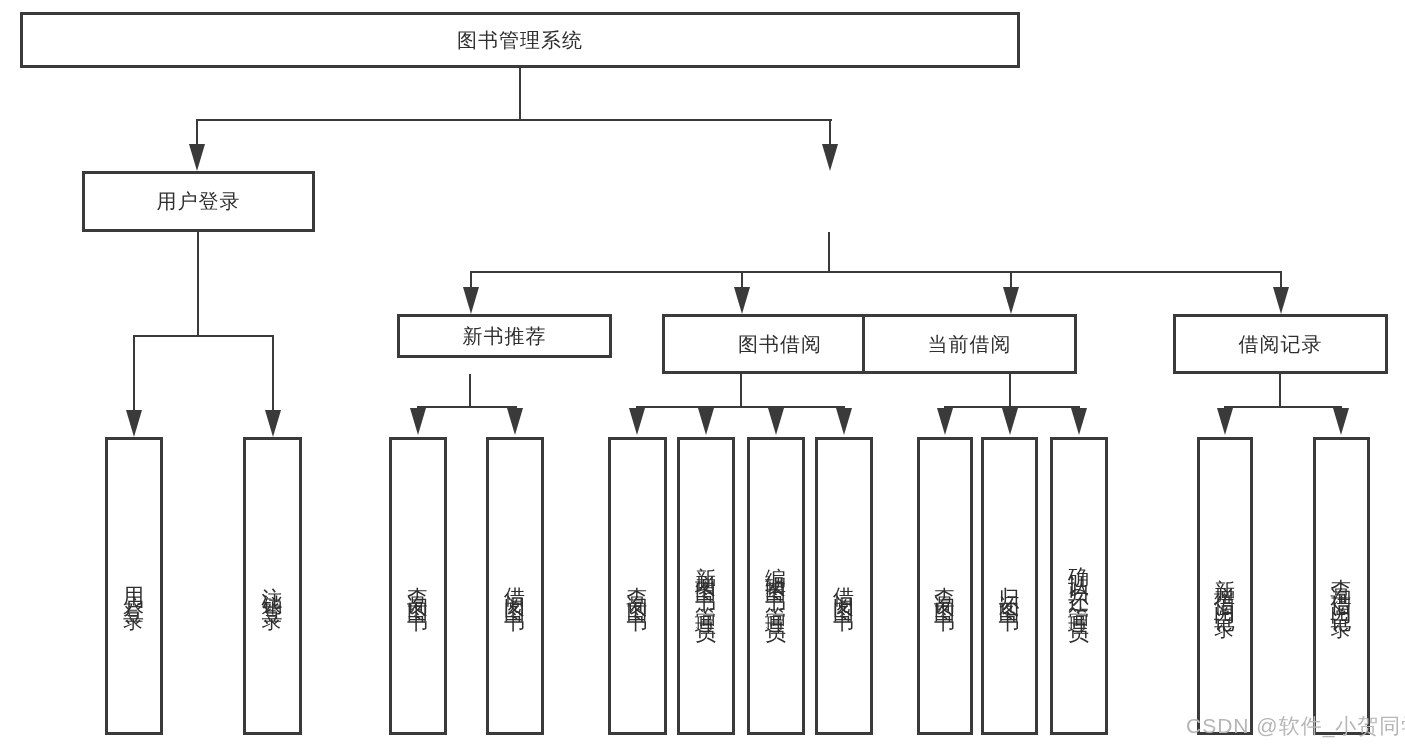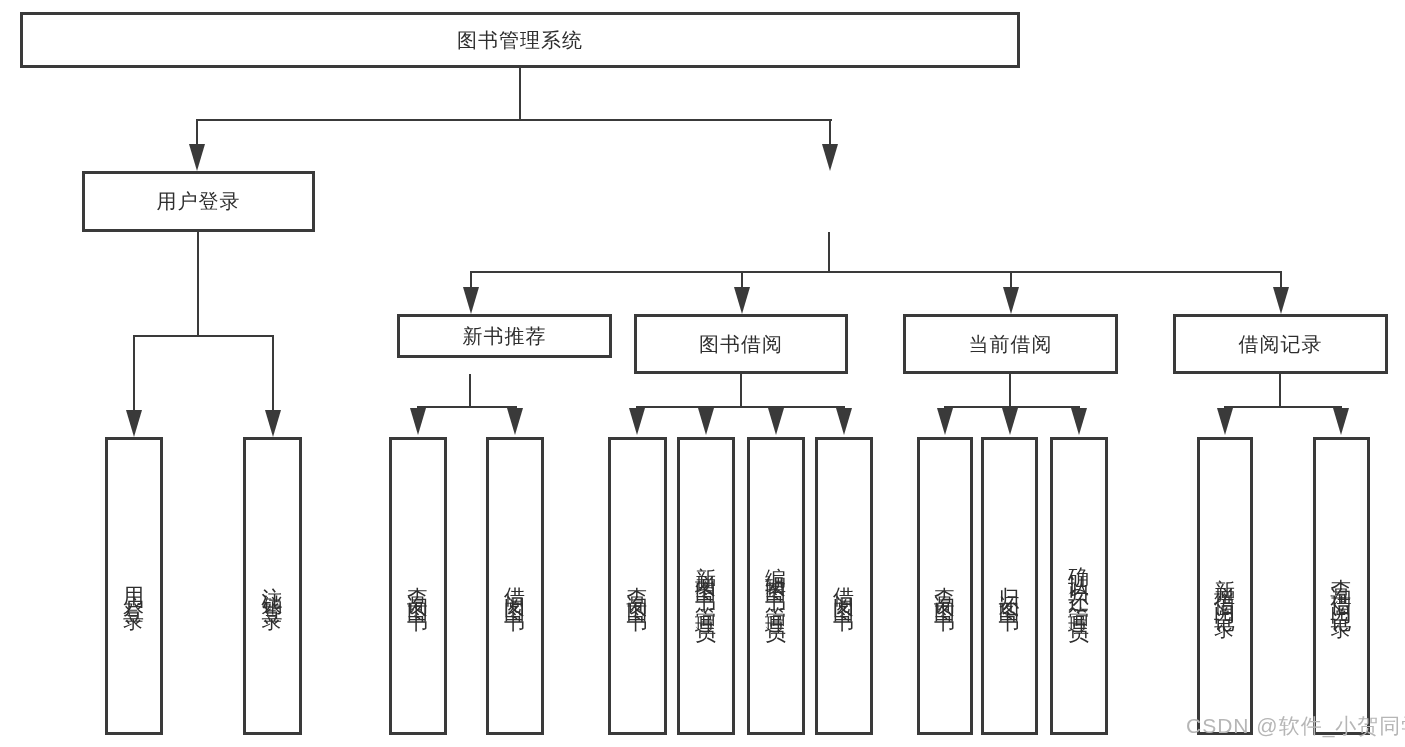--- a/index.html
+++ b/index.html
@@ -56,24 +56,24 @@
     <div class="line" style="left:1280px;top:271px;width:2px;height:18px;"></div>
     <div class="arrow" style="left:463px;top:287px;"></div>
     <div class="arrow" style="left:734px;top:287px;"></div>
     <div class="arrow" style="left:1003px;top:287px;"></div>
     <div class="arrow" style="left:1273px;top:287px;"></div>
   </div>
 
   <div class="box h" style="left:363px;top:314px;width:215px;height:44px;margin-left:34px;">
     <span>新书推荐</span>
   </div>
-  <div class="box h" style="left:634px;top:314px;width:214px;height:60px;">
+  <div class="box h" style="left:662px;top:314px;width:236px;height:60px;">
     <span>图书借阅</span>
   </div>
-  <div class="box h" style="left:903px;top:314px;width:215px;height:60px;">
+  <div class="box h" style="left:862px;top:314px;width:215px;height:60px;">
     <span>当前借阅</span>
   </div>
   <div class="box h" style="left:1173px;top:314px;width:215px;height:60px;">
     <span>借阅记录</span>
   </div>
 
   <div>
     <div class="line" style="left:469px;top:374px;width:2px;height:34px;"></div>
     <div class="line" style="left:417px;top:406px;width:100px;height:2px;"></div>
     <div class="arrow" style="left:410px;top:408px;"></div>

